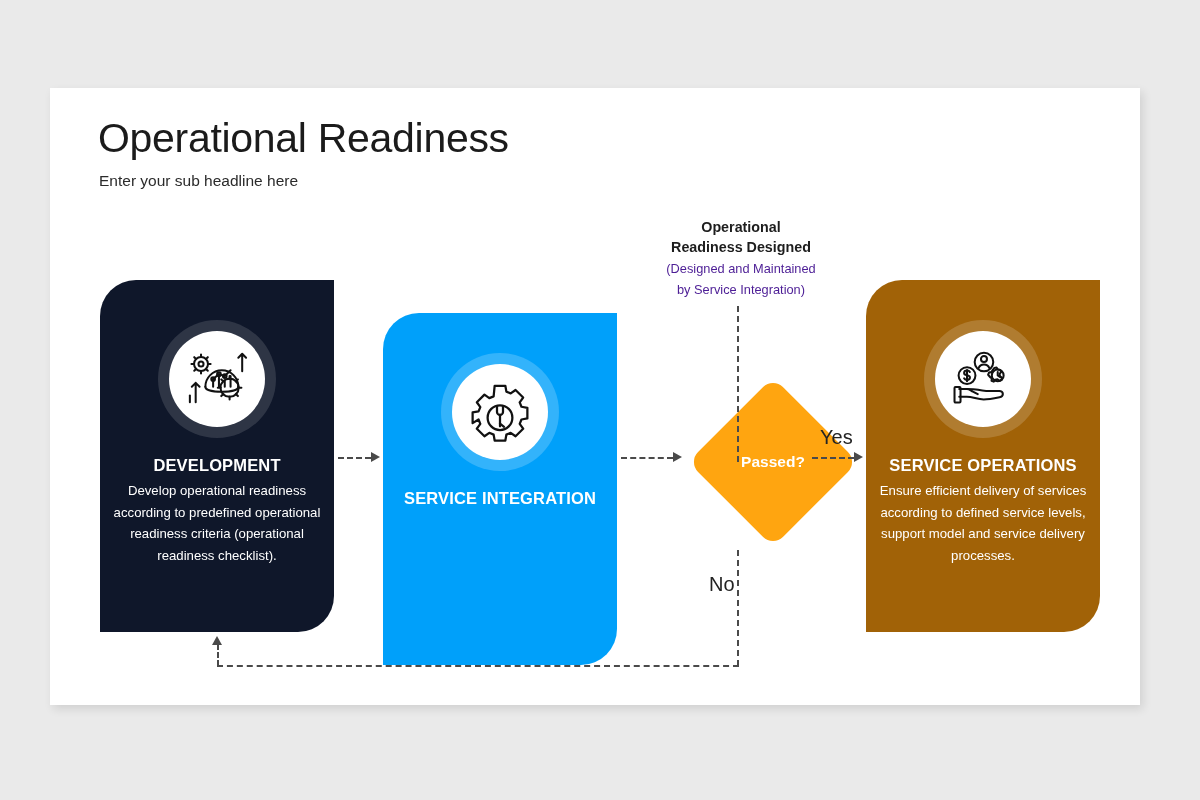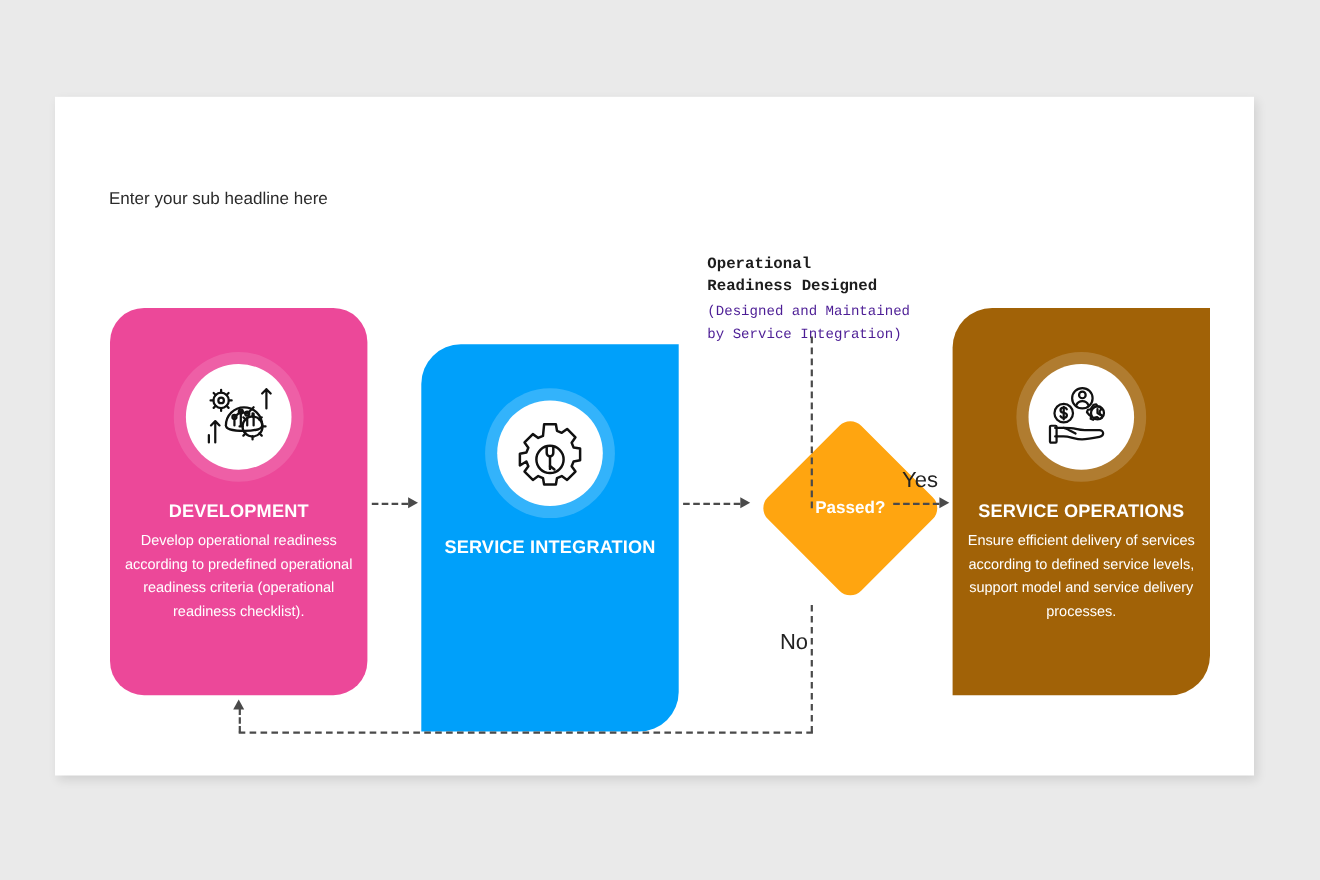--- a/index.html
+++ b/index.html
@@ -39,21 +39,21 @@
 
   
   .card {
     position: absolute;
     top: 192px;
     width: 234px;
     height: 352px;
     border-radius: 36px 0 36px 0;
     overflow: visible;
   }
-  #card-0 { left: 50px;  background: #ec4899; border-radius: 31px; }
+  #card-0 { left: 50px;  background: #0f172a; }
   #card-1 { left: 333px; background: #00a0fa; margin-top: 33px; }
   #card-2 { left: 816px; background: #a16207; }
 
   
   .badge {
     position: absolute;
     left: 50%;
     top: 40px;
     transform: translateX(-50%);
     width: 118px; height: 118px;
@@ -92,23 +92,23 @@
     text-align: center;
     color: #ffffff;
     font-size: 13.2px;
     line-height: 21.6px;
   }
 
   
   #checklist {
     position: absolute;
     left: 593px;
-    top: 144px;
+    top: 130px;
     width: 196px;
-    font-family: Liberation Mono, monospace;
+    text-align: center;
   }
   #checklist .cl-title {
     font-size: 14.3px;
     font-weight: bold;
     color: #1d1d1d;
     line-height: 19.5px;
   }
   #checklist .cl-sub {
     font-size: 12.8px;
     color: #4c1d95;
@@ -173,20 +173,21 @@
     font-size: 20px;
     color: #232323;
     white-space: nowrap;
   }
 </style>
 </head>
 <body>
 
 <div id="slide">
 
+  <div id="title">Operational Readiness</div>
   <div id="subtitle">Enter your sub headline here</div>
 
   <div class="card" id="card-0">
     <div class="badge">
       <div class="badge-inner">
         <span>
           <svg width="62" height="62" viewBox="0 0 64 64" fill="none" stroke="#111" stroke-width="2.1" stroke-linecap="round" stroke-linejoin="round">
 
             <circle cx="15.5" cy="16.5" r="7.2"></circle>
             <circle cx="15.5" cy="16.5" r="2.6"></circle>

